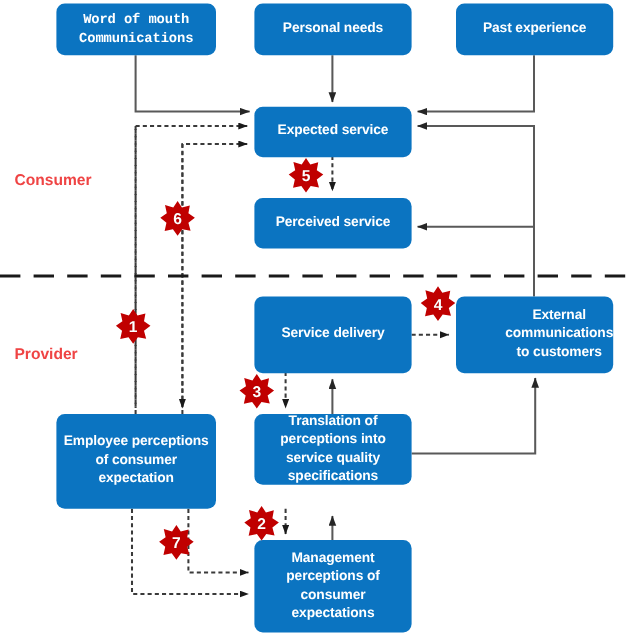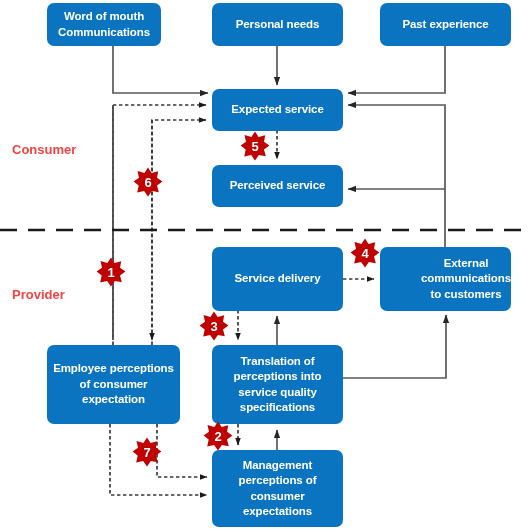--- a/index.html
+++ b/index.html
@@ -98,37 +98,37 @@
 
       <path d="M343,279 L374,279" marker-end="url(#ahd)"></path>
 
       <path d="M157,424 L157,477 L207,477" marker-end="url(#ahd)"></path>
       <path d="M110,424 L110,495 L207,495" marker-end="url(#ahd)"></path>
     </g>
 
     <path d="M0,230 L531,230" stroke="#1a1a1a" stroke-width="2.6" fill="none" stroke-dasharray="17,11"></path>
   </svg>
 
-  <div class="node" style="left:47px;top:3px;width:114px;height:43px;">Word of mouth Communications</div>
+  <div class="node" style="left:47px;top:3px;width:133px;height:43px;font-family:Liberation Mono, monospace;">Word of mouth Communications</div>
 
   <div class="node" style="left:212px;top:3px;width:131px;height:43px;">Personal needs</div>
 
   <div class="node" style="left:380px;top:3px;width:131px;height:43px;">Past experience</div>
 
   <div class="node" style="left:212px;top:165px;width:131px;height:42px;">Perceived service</div>
 
   <div class="node" style="left:212px;top:89px;width:131px;height:42px;">Expected service</div>
 
   <div class="node" style="left:212px;top:247px;width:131px;height:64px;">Service delivery</div>
 
   <div class="node" style="left:380px;top:247px;width:131px;height:64px;padding-left:47px;">External communications to customers</div>
 
   <div class="node" style="left:47px;top:345px;width:133px;height:79px;">Employee perceptions of consumer expectation</div>
 
-  <div class="node" style="left:212px;top:345px;width:131px;height:79px;">Translation of perceptions into service  quality specifications</div>
+  <div class="node" style="left:212px;top:345px;width:131px;height:59px;">Translation of perceptions into service  quality specifications</div>
 
   <div class="node" style="left:212px;top:450px;width:131px;height:77px;">Management perceptions of consumer expectations</div>
 
   <div class="section-label" style="left:12px;top:142px;">Consumer</div>
   <div class="section-label" style="left:12px;top:287px;">Provider</div>
 
   <div class="gapstar" style="left:96px;top:257px;">
     <svg viewBox="0 0 100 100" aria-hidden="true">
         <path d="M50 2 L62 20 L84 14 L80 36 L98 48 L80 62 L86 84 L63 80 L50 98 L37 80 L14 85 L19 62 L2 48 L20 36 L15 13 L38 20 Z" fill="#C00000"></path>
       </svg>

